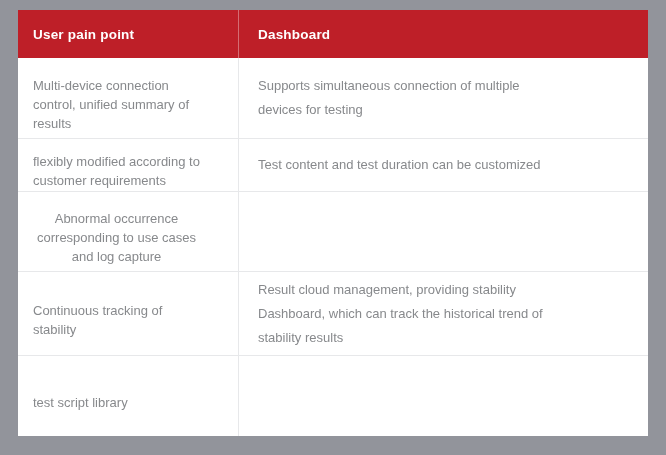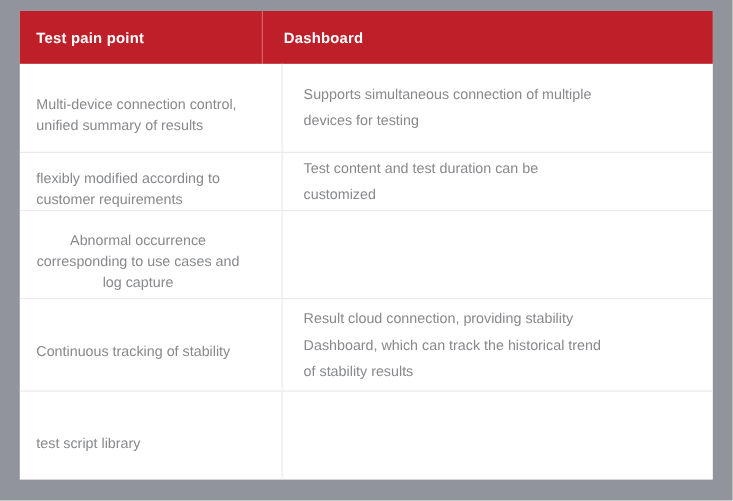--- a/index.html
+++ b/index.html
@@ -60,57 +60,57 @@
   .data-row:nth-of-type(5) { height: 84px; }
   .data-row:nth-of-type(6) { height: 80px; }
   .cell {
     display: flex;
     align-items: center;
     box-sizing: border-box;
     color: #87898c;
     font-size: 13px;
   }
   .cell.col-pain {
-    width: 239px;
+    width: 221px;
     padding: 18px 38px 6px 15px;
     border-right: 1px solid #e7e8ea;
     line-height: 19px;
   }
   .cell.col-solution {
     flex: 1;
     padding: 6px 96px 6px 19px;
     line-height: 24px;
   }
 </style>
 </head>
 <body>
 
 <div class="table-card">
 
   <div class="header-row">
-    <div class="header-cell col-pain">Test pain point</div>
+    <div class="header-cell col-pain">User pain point</div>
     <div class="header-cell col-solution">Dashboard</div>
   </div>
 
   <div class="data-row">
     <div class="cell col-pain">Multi-device connection control, unified summary of results</div>
     <div class="cell col-solution">Supports simultaneous connection of multiple devices for testing</div>
   </div>
 
   <div class="data-row">
     <div class="cell col-pain">flexibly modified according to customer requirements</div>
     <div class="cell col-solution">Test content and test duration can be customized</div>
   </div>
 
   <div class="data-row">
     <div class="cell col-pain">Abnormal occurrence corresponding to use cases and log capture</div>
   </div>
 
   <div class="data-row">
     <div class="cell col-pain">Continuous tracking of stability</div>
-    <div class="cell col-solution">Result cloud connection, providing stability Dashboard, which can track the historical trend of stability results</div>
+    <div class="cell col-solution">Result cloud management, providing stability Dashboard, which can track the historical trend of stability results</div>
   </div>
 
   <div class="data-row">
     <div class="cell col-pain">test script library</div>
   </div>
 
 </div>
 
 </body></html>

